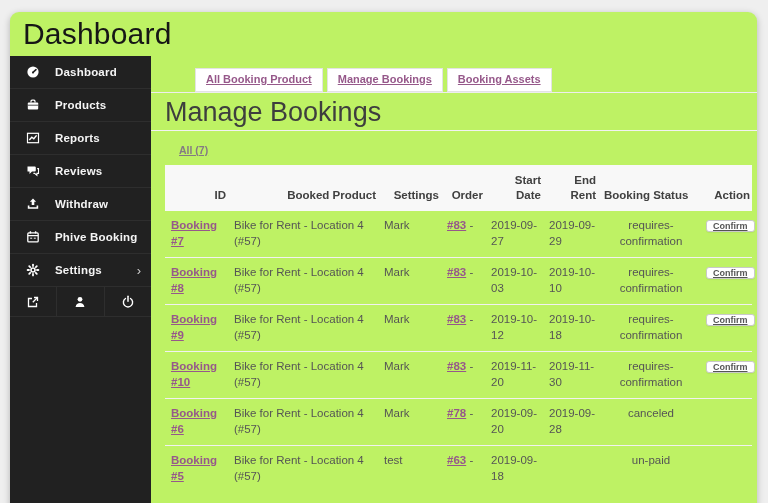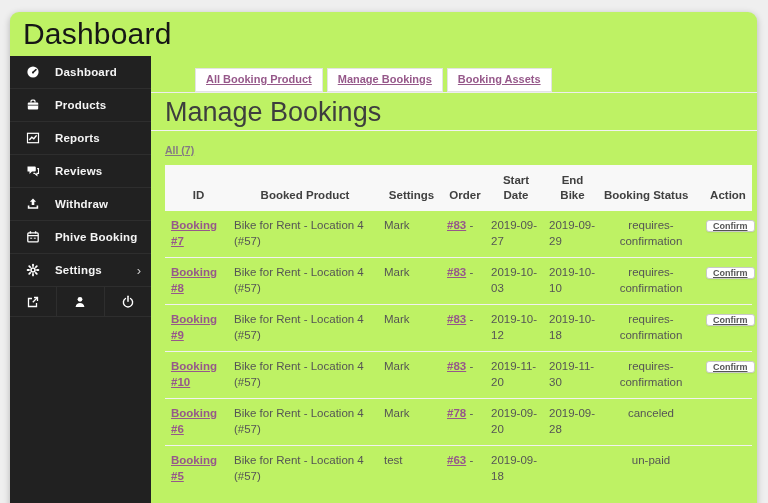--- a/index.html
+++ b/index.html
@@ -28,26 +28,26 @@
   .side-footer .cell:last-child { border-right:none; }
 
   
   .content { position:absolute; left:141px; top:44px; right:0; bottom:0; }
   .tabbar { padding:12px 0 0 44px; border-bottom:1px solid #eeeeee; display:flex; gap:4px; }
   .tab { border:1px solid #e3e3e3; border-bottom:1px solid #e3e3e3; background:#fff;
          padding:4px 10px 6px; font-size:11px; font-weight:700; cursor:pointer; }
   .tab a { color:#96588a; text-decoration:underline; }
   .title-wrap { padding:4px 14px 3px; border-bottom:1px solid #f2f2f2; }
   .title-wrap h1 { font-size:27px; line-height:30px; font-weight:400; color:#3e3e3e; }
-  .filter { margin:12px 0 8px 14px; font-size:10.5px; line-height:14px; }
+  .filter { margin:12px 0 8px 28px; font-size:10.5px; line-height:14px; }
   .filter a { color:#847a83; text-decoration:underline; font-weight:600; }
 
   table { margin-left:14px; width:587px; border-collapse:collapse; table-layout:fixed;
           font-size:11.5px; color:#555; }
-  thead th { background:#f8f8f8; text-align:center; font-weight:700; color:#404040;
+  thead th { background:#f8f8f8; text-align:right; font-weight:700; color:#404040;
              padding:8px 2px 8px 6px; vertical-align:bottom; line-height:15px; }
   tbody td { padding:7px 2px 8px 6px; border-top:1px solid #f1f1f1; vertical-align:top;
              line-height:15.5px; }
   tbody tr:first-child td { border-top:none; }
   td.c-status, th.c-status-h { text-align:center;margin-left:12px; }
   thead th.c-status-h { text-align:left; }
   a.plink { color:#96588a; text-decoration:underline; font-weight:600;margin-top:42px; }
   .confirm-btn { font-size:9px; font-family:inherit; color:#555; background:#fff;
                  border:1px solid #c9c9c9; border-radius:3px; padding:0 6px;
                  text-decoration:underline; font-weight:700; cursor:pointer;
@@ -197,21 +197,21 @@
           <col style="width:102px">
           <col style="width:52px">
       </colgroup>
       <thead>
         <tr>
           <th>ID</th>
           <th>Booked Product</th>
           <th>Settings</th>
           <th>Order</th>
           <th>Start Date</th>
-          <th>End Bike</th>
+          <th>End Rent</th>
           <th class="c-status-h">Booking Status</th>
           <th>Action</th>
         </tr>
       </thead>
       <tbody>
         <tr>
           <td><a class="plink">Booking #7</a></td>
           <td>Bike for Rent - Location 4 (#57)</td>
           <td>Mark</td>
           <td><a class="plink">#83</a> <span>-</span></td>

